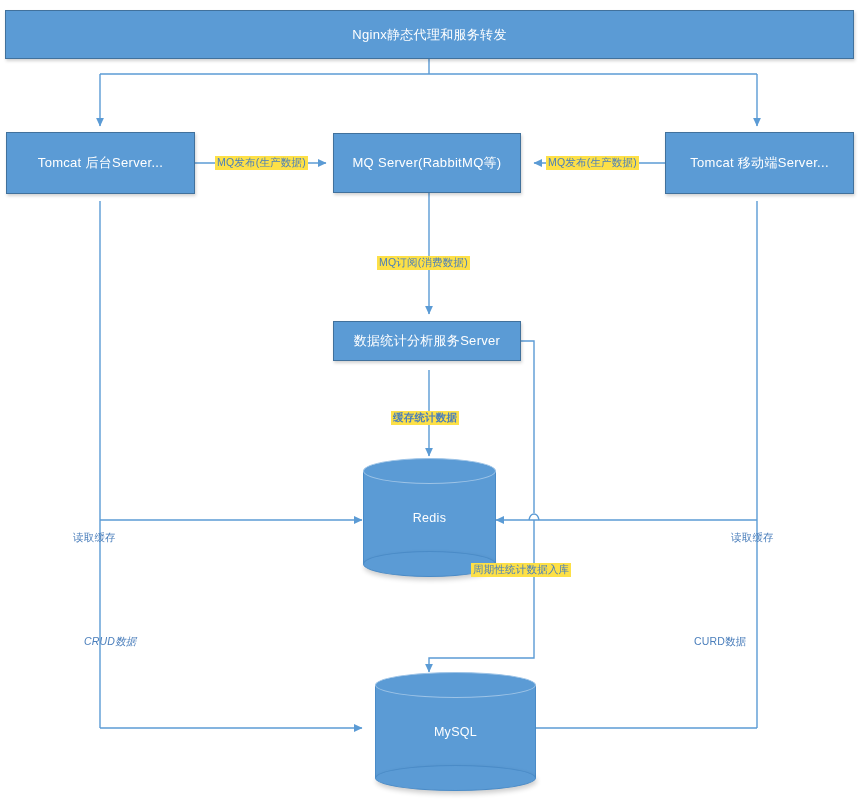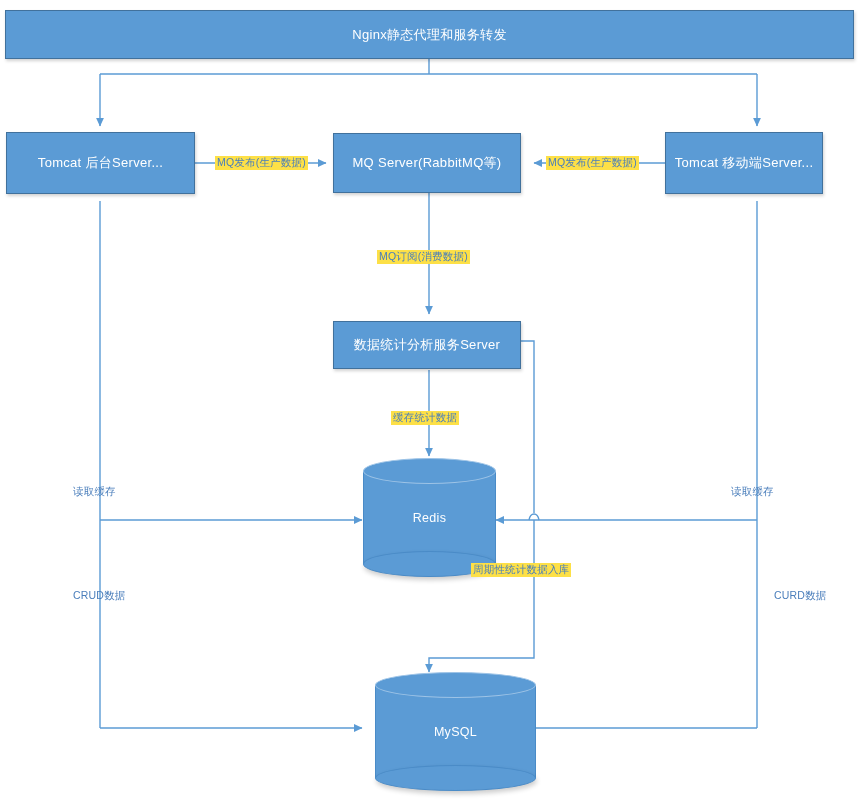--- a/index.html
+++ b/index.html
@@ -102,20 +102,21 @@
     position: absolute;
     color: #4A7EBB;
     font-size: 10.5px;
     white-space: nowrap;
     background: #fde047;
     padding: 0 2px;
     letter-spacing: 0.2px;
   }
   .elabel.plain {
     background: transparent;
+    margin-top: 46px;
   }
 </style>
 </head>
 <body>
 
 <div id="canvas">
 
   <svg id="wires" viewBox="0 0 859 799" xmlns="http://www.w3.org/2000/svg">
     <defs>
       <marker id="ah" markerWidth="9" markerHeight="9" refX="8" refY="4.5" orient="auto" markerUnits="userSpaceOnUse">
@@ -158,25 +159,25 @@
   </div>
 
   <div class="node" style="left:6px; top:132px; width:189px; height:62px;">
     <span>Tomcat 后台Server...</span>
   </div>
 
   <div class="node" style="left:333px; top:133px; width:188px; height:60px;">
     <span>MQ Server(RabbitMQ等)</span>
   </div>
 
-  <div class="node" style="left:665px; top:132px; width:158px; height:62px;">
+  <div class="node" style="left:665px; top:132px; width:189px; height:62px;">
     <span>Tomcat 移动端Server...</span>
   </div>
 
-  <div class="node" style="left:333px; top:321px; width:188px; height:48px;">
+  <div class="node" style="left:333px; top:321px; width:188px; height:40px;">
     <span>数据统计分析服务Server</span>
   </div>
 
   <div class="cyl" style="left:363px; top:458px; width:133px; height:119px;">
     <div class="body"></div>
     <div class="bottom"></div>
     <div class="top"></div>
     <div class="cyl-label">Redis</div>
   </div>
 
@@ -184,27 +185,27 @@
     <div class="body"></div>
     <div class="bottom"></div>
     <div class="top"></div>
     <div class="cyl-label">MySQL</div>
   </div>
 
   <div class="elabel" style="left:215px; top:156px;">MQ发布(生产数据)</div>
 
   <div class="elabel" style="left:546px; top:156px;">MQ发布(生产数据)</div>
 
-  <div class="elabel" style="left:377px; top:250px;">MQ订阅(消费数据)</div>
-
-  <div class="elabel" style="left:391px; top:411px;">缓存统计数据</div>
+  <div class="elabel" style="left:377px; top:256px;">MQ订阅(消费数据)</div>
+
+  <div class="elabel" style="left:391px; top:411px;font-weight:bold;">缓存统计数据</div>
 
   <div class="elabel plain" style="left:71px; top:485px;">读取缓存</div>
 
   <div class="elabel plain" style="left:729px; top:485px;">读取缓存</div>
 
   <div class="elabel" style="left:471px; top:546px;margin-top:17px;">周期性统计数据入库</div>
 
-  <div class="elabel plain" style="left:71px; top:589px;">CRUD数据</div>
-
-  <div class="elabel plain" style="left:772px; top:589px;text-align:right;">CURD数据</div>
+  <div class="elabel plain" style="left:82px; top:589px;font-style:italic;">CRUD数据</div>
+
+  <div class="elabel plain" style="left:692px; top:589px;text-align:right;">CURD数据</div>
 
 </div>
 
 </body></html>

